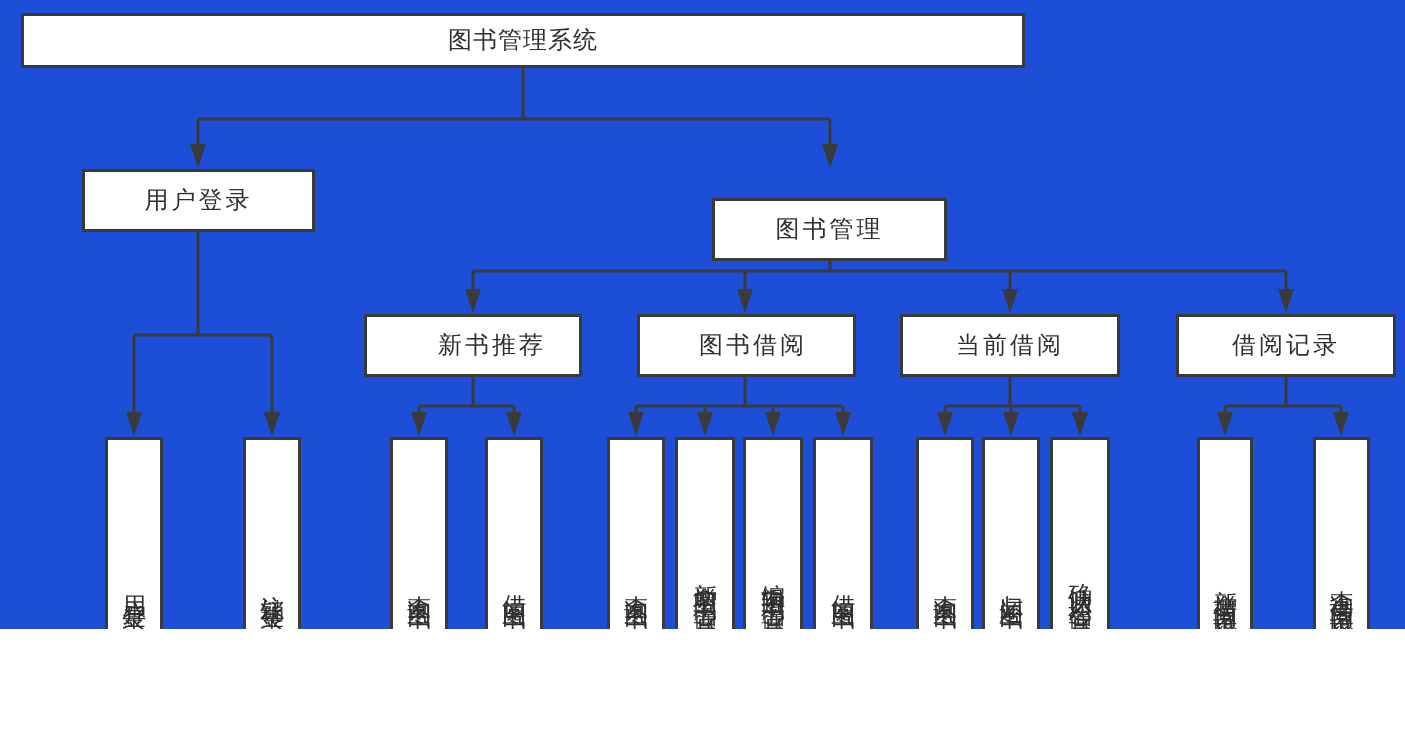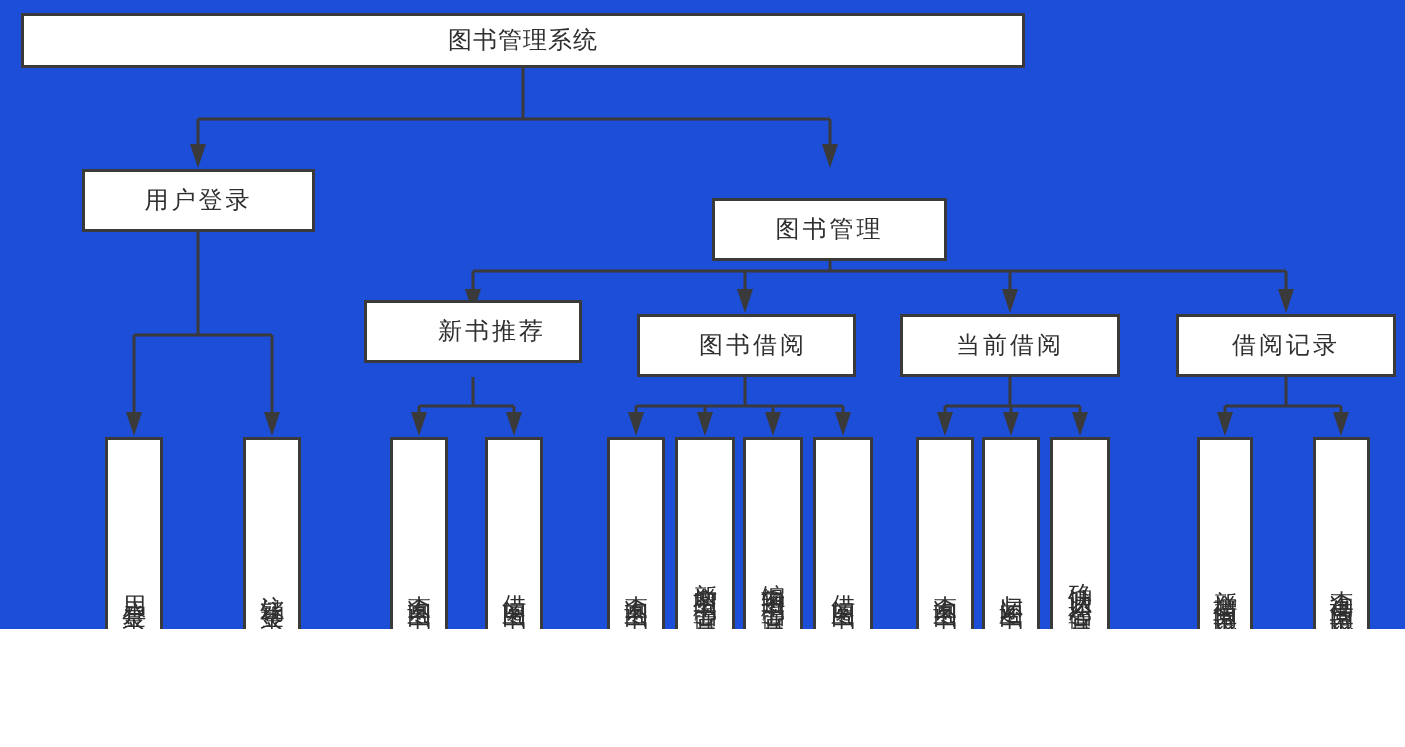--- a/index.html
+++ b/index.html
@@ -67,21 +67,21 @@
     <path d="M1286,377 L1286,406 M1225,406 L1341,406 M1225,406 L1225,414 M1341,406 L1341,414"></path>
     <polygon points="1217,412 1233,412 1225,436"></polygon>
     <polygon points="1333,412 1349,412 1341,436"></polygon>
   </svg>
 
   <div class="node root" style="left:21px; top:13px; width:1004px; height:55px;">图书管理系统</div>
 
   <div class="node" style="left:82px; top:169px; width:233px; height:63px;">用户登录</div>
   <div class="node" style="left:712px; top:169px; width:235px; height:63px;margin-top:29px;">图书管理</div>
 
-  <div class="node" style="left:364px; top:300px; width:218px; height:63px;padding-left:38px;">新书推荐</div>
+  <div class="node" style="left:364px; top:314px; width:218px; height:63px;padding-left:38px;">新书推荐</div>
   <div class="node" style="left:637px; top:314px; width:219px; height:63px;padding-left:13px;">图书借阅</div>
   <div class="node" style="left:1176px; top:314px; width:220px; height:63px;">借阅记录</div>
   <div class="node" style="left:900px; top:314px; width:220px; height:63px;">当前借阅</div>
 
   <div class="node vert" style="left:105px; top:437px; width:58px; height:298px;">用户登录</div>
   <div class="node vert" style="left:243px; top:437px; width:58px; height:298px;">注销登录</div>
 
   <div class="node vert" style="left:390px; top:437px; width:58px; height:298px;">查询图书</div>
   <div class="node vert" style="left:485px; top:437px; width:58px; height:298px;">借阅图书</div>
 

